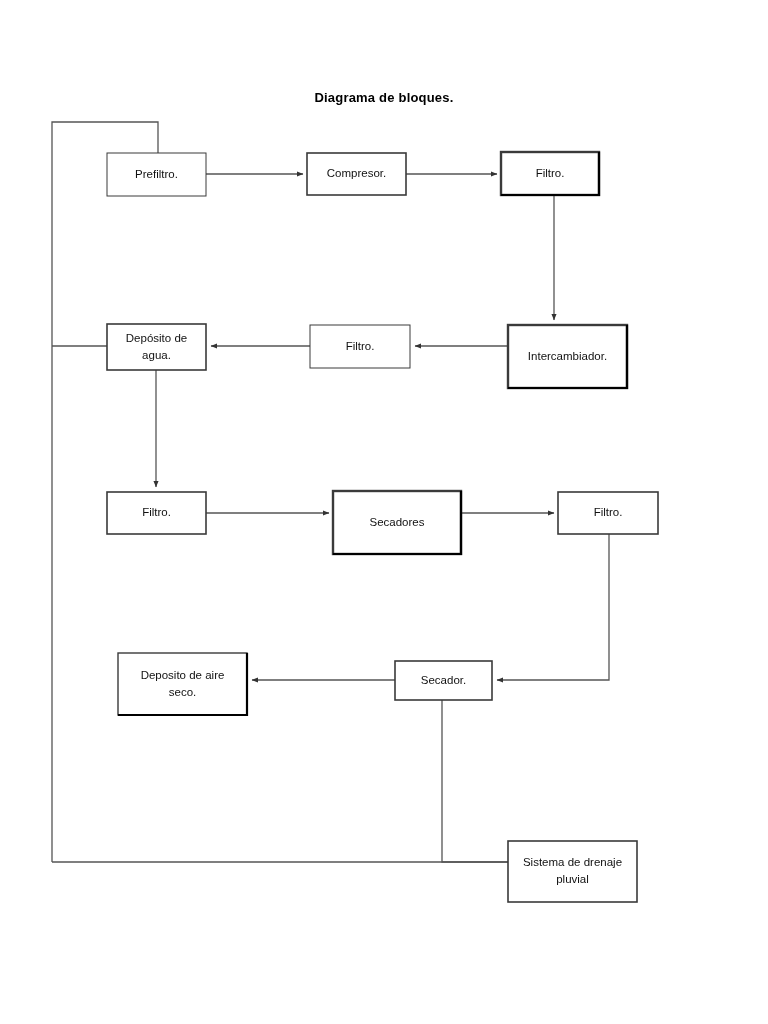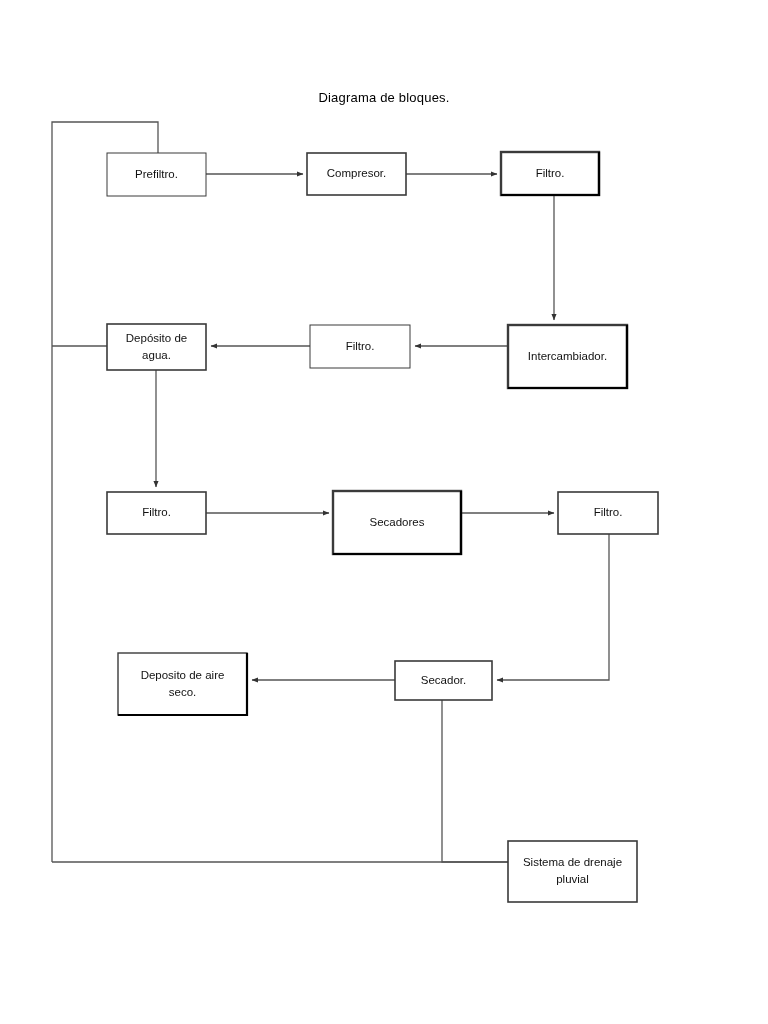--- a/index.html
+++ b/index.html
@@ -21,21 +21,21 @@
     height: 1024px;
     background: #ffffff;
   }
   #diagram-title {
     position: absolute;
     left: 0;
     top: 90px;
     width: 768px;
     text-align: center;
     font-size: 13px;
-    font-weight: normal;
+    font-weight: bold;
     letter-spacing: 0.2px;
     color: #000000;
   }
   svg#diagram-canvas {
     position: absolute;
     left: 0;
     top: 0;
     width: 768px;
     height: 1024px;
     display: block;

